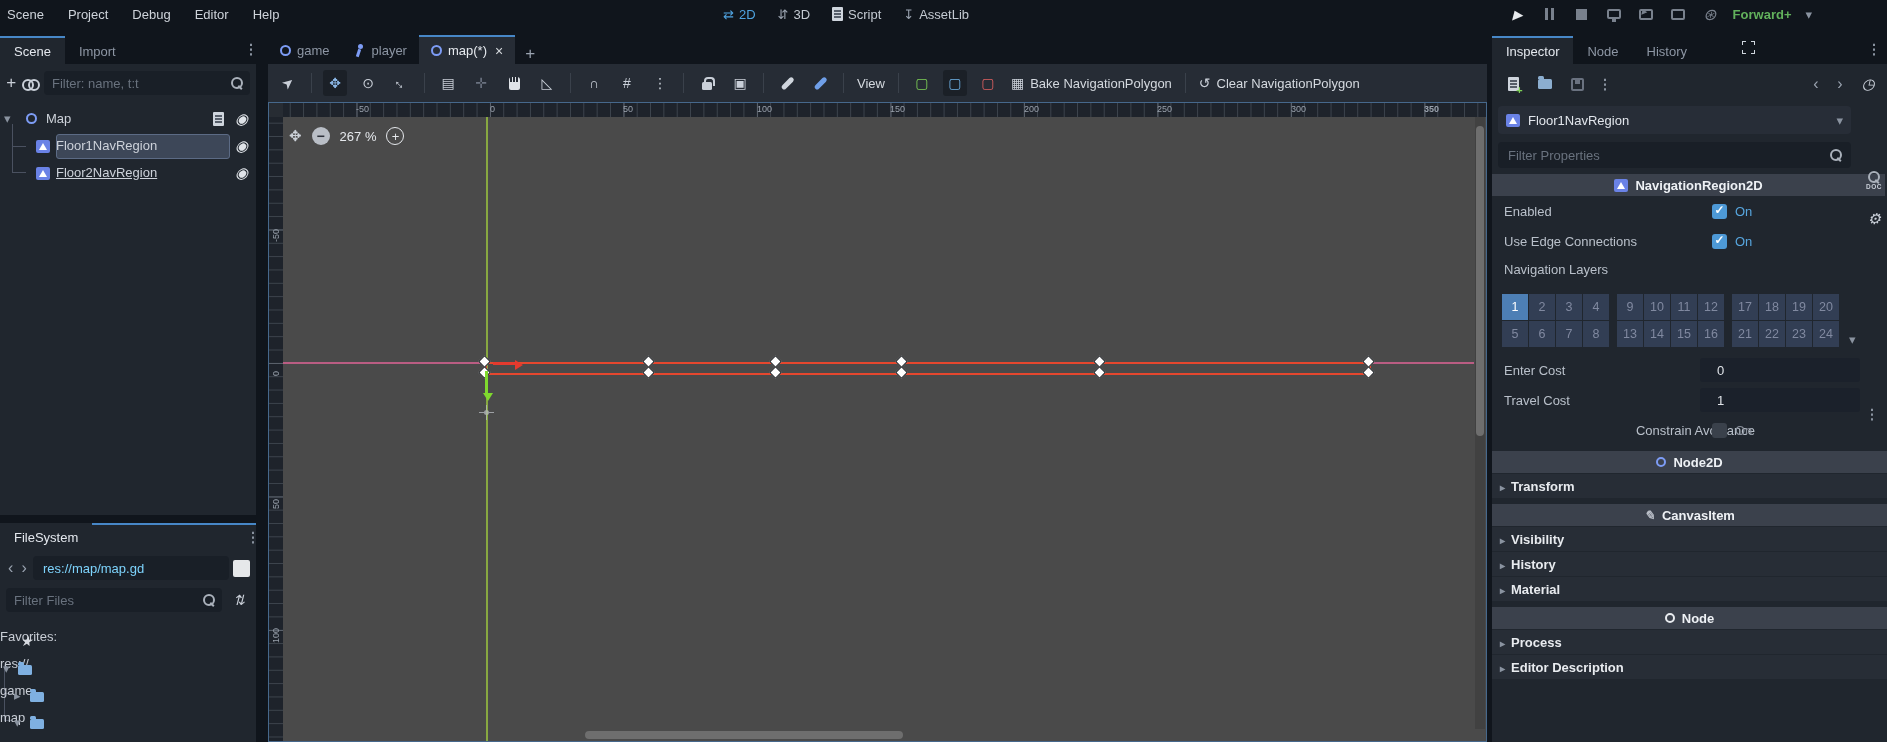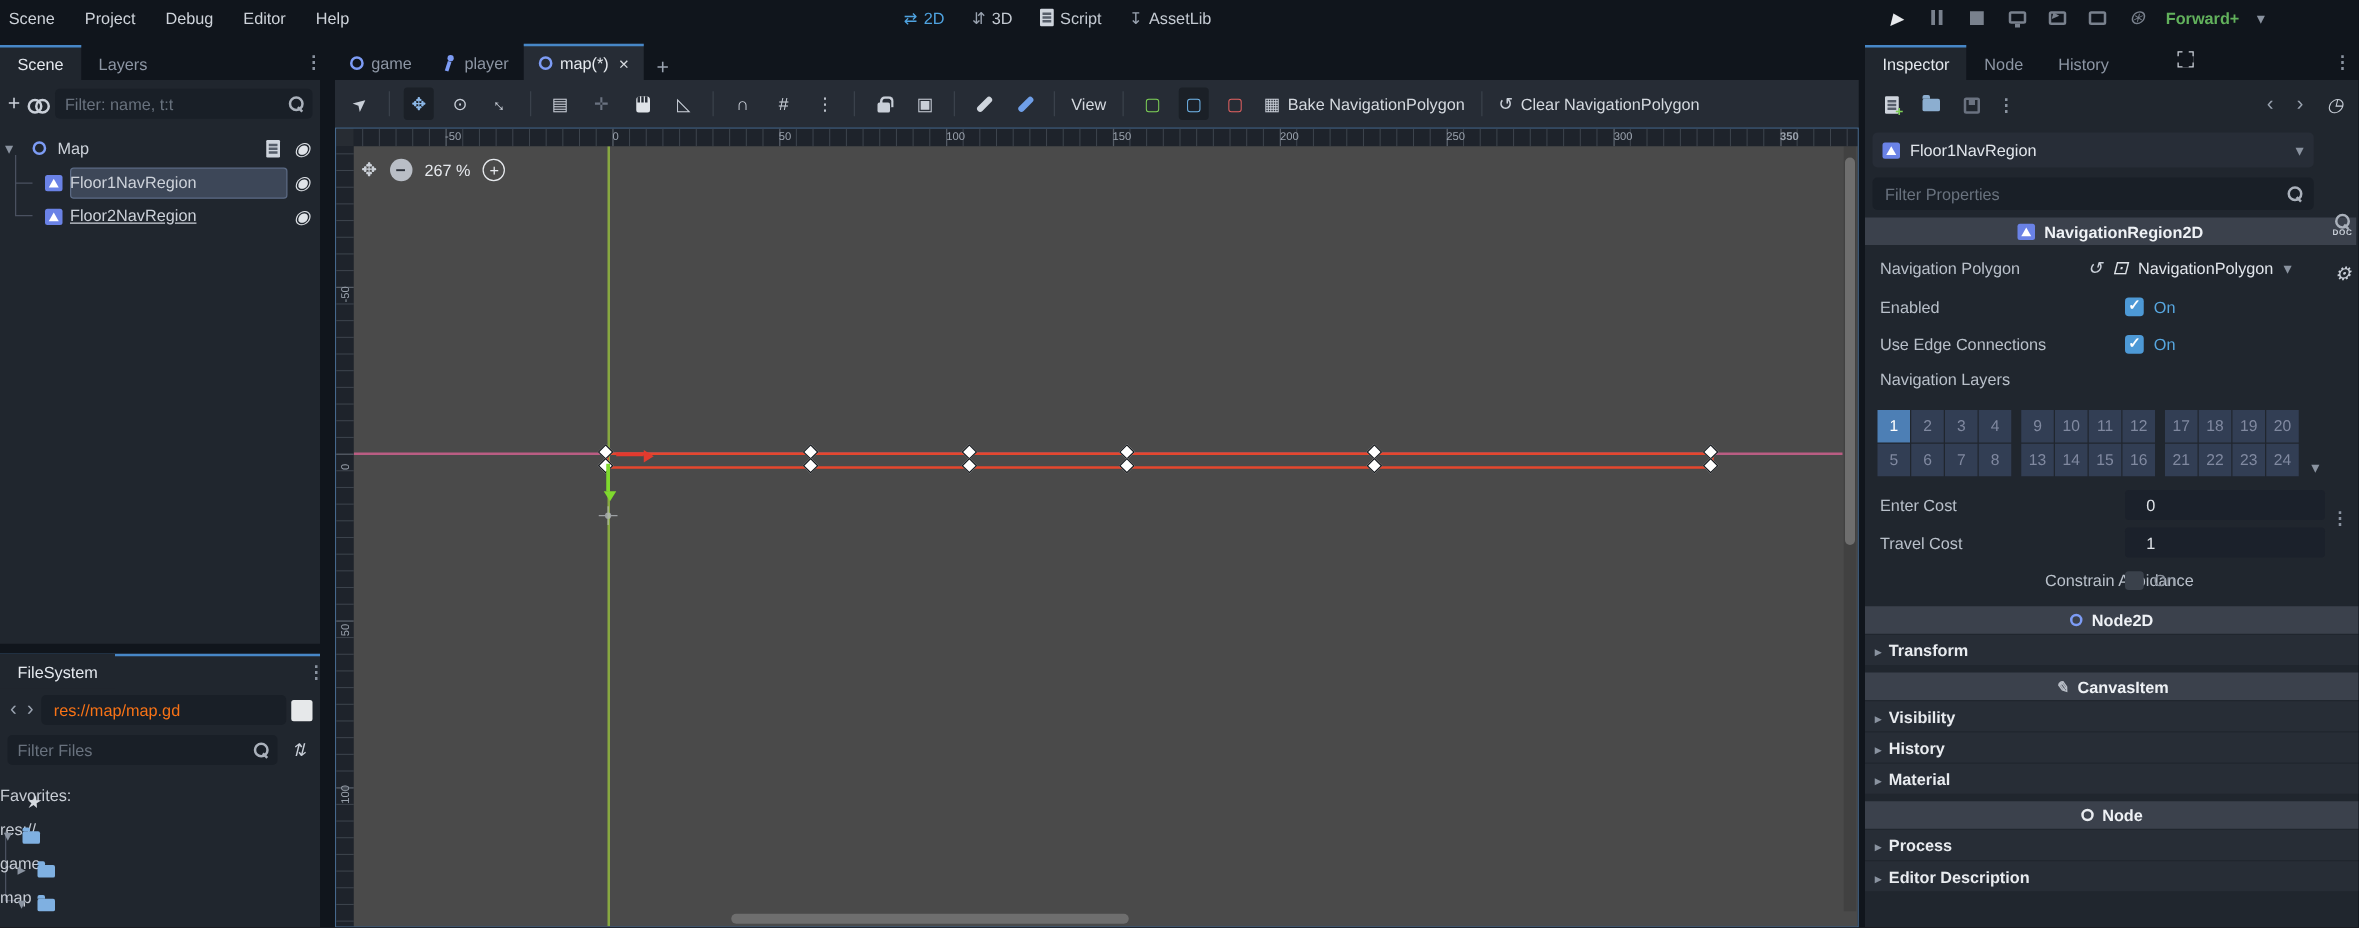--- a/index.html
+++ b/index.html
@@ -60,21 +60,21 @@
   .ring-ic{display:inline-block;width:11px;height:11px;border:2px solid #7d9cf5;border-radius:50%;}
   .navreg-ic{position:relative;display:inline-block;width:14px;height:13px;background:#6a82e6;border-radius:2px;}
   .navreg-ic::after{content:"";position:absolute;left:3px;top:3px;width:0;height:0;border-left:4px solid transparent;border-right:4px solid transparent;border-bottom:7px solid #fff;}
   .eye-ic::before{content:"◉";font-size:15px;color:#dfe3e8;}
   .guide{position:absolute;background:#4a5160;}
 
   
   .fsnav{display:flex;align-items:center;gap:4px;padding:6px 6px;height:34px;}
   .arr{color:#9aa3b0;font-size:16px;width:14px;text-align:center;}
   .pathbox{flex:1;display:flex;align-items:center;background:#191f27;border-radius:4px;height:24px;padding:0 8px;}
-  .pathbox input{flex:1;background:transparent;border:0;outline:0;color:#f97316;font-size:13px;min-width:0;}
+  .pathbox input{flex:1;background:transparent;border:0;outline:0;color:#7dd3fc;font-size:13px;min-width:0;}
   .whitesq{width:17px;height:17px;background:#e6e8ea;border-radius:2px;flex:none;}
   .fsfilter{display:flex;align-items:center;gap:6px;padding:2px 6px;height:30px;}
   .sort-ic::before{content:"⇅";color:#c9cfd8;font-size:14px;}
   .star-ic::before{content:"★";color:#d6dae0;font-size:14px;}
   .folder-ic{position:relative;display:inline-block;width:14px;height:10px;background:#7fb0e1;border-radius:1.5px;}
   .folder-ic::before{content:"";position:absolute;left:0;top:-3px;width:6px;height:3px;background:#7fb0e1;border-radius:1.5px 1.5px 0 0;}
   .fsrow{position:relative;height:27px;}
 
   
   .scene-tabs{position:absolute;left:268px;top:29px;width:1219px;height:35px;display:flex;align-items:flex-end;}
@@ -153,21 +153,21 @@
   .ifilter input{flex:1;background:transparent;border:0;outline:0;color:#c8cdd5;font-size:13px;min-width:0;}
   .ifilter input::placeholder{color:#69727e;}
   .gutico{position:absolute;display:flex;flex-direction:column;align-items:center;color:#c9cfd8;}
   .docword{font-size:6.5px;letter-spacing:.5px;color:#c9cfd8;margin-top:-1px;font-weight:bold;}
   .gear-ic::before{content:"⚙";font-size:15px;color:#c9cfd8;}
   .icat{height:22px;margin-top:6px;background:#3b414c;display:flex;align-items:center;justify-content:center;gap:7px;color:#eef1f5;font-weight:bold;}
   .brush-ic::before{content:"✎";color:#b8bdc6;font-size:13px;}
   .circ-b{display:inline-block;width:10px;height:10px;border:2px solid #7d9cf5;border-radius:50%;}
   .circ-w{display:inline-block;width:10px;height:10px;border:2px solid #e8ebef;border-radius:50%;}
   .prow{position:relative;display:flex;align-items:center;padding-left:12px;color:#b9c0ca;}
-  .pval{position:absolute;left:208px;display:flex;align-items:center;gap:8px;}
+  .pval{position:absolute;left:220px;display:flex;align-items:center;gap:8px;}
   .cb{width:15px;height:15px;border-radius:3px;background:#3a414b;position:relative;flex:none;}
   .cb.on{background:#4d99d6;}
   .cb.on::after{content:"✓";position:absolute;left:2.5px;top:-1px;color:#fff;font-size:12px;font-weight:bold;}
   .onlbl{color:#57a6df;}
   .onlbl.off{color:#8a919c;}
   .numfield{position:absolute;left:208px;width:160px;height:24px;background:#1b212b;border-radius:3px;display:flex;align-items:center;padding-left:17px;color:#dfe3e8;}
   .undo-ic::before{content:"↺";color:#c9cfd8;font-size:14px;}
   .resq-ic::before{content:"⊡";color:#dfe3e8;font-size:15px;}
   .resname{color:#e2e6ec;}
   .layers{display:flex;flex-direction:column;gap:1px;margin:12px 0 0 10px;}
@@ -233,21 +233,21 @@
           <i class="reel-ic"></i>
         </span>
       <span class="renderer">Forward+</span>
       <span class="chev-d"></span>
     </div>
   </div>
 
   <div class="dock" style="left:0;top:64px;width:256px;height:451px;"></div>
   <div class="tabrow" style="left:0;top:29px;">
     <div class="dtab active">Scene</div>
-    <div class="dtab">Layers</div>
+    <div class="dtab">Import</div>
   </div>
   <span class="dots-v" style="position:absolute;left:244px;top:41px;"></span>
 
   <div style="position:absolute;left:0;top:64px;width:256px;height:451px;overflow:hidden;">
     <div class="scene-toolbar">
       <span class="tolb">
           <i class="plus-ic"></i>
         </span>
       <span class="tolb">
           <i class="link-ic"></i>
@@ -518,29 +518,20 @@
       </div>
       <div class="gutico" style="right:6px;top:146px;">
           <i class="gear-ic"></i>
         </div>
 
       <div class="icat" style="margin-right:2px;">
         <i class="navreg-ic"></i>
         <span>NavigationRegion2D</span>
       </div>
 
-      <div class="prow" style="height:32px;margin-top:2px;">
-        <span>Navigation Polygon</span>
-        <span class="pval" style="left:178px;">
-          <i class="undo-ic"></i>
-          <i class="resq-ic"></i>
-          <span class="resname">NavigationPolygon</span>
-          <span class="chev-d"></span>
-        </span>
-      </div>
 
       <div class="prow" style="height:30px;">
         <span>Enabled</span>
         <span class="pval">
             <span class="cb on"></span>
             <span class="onlbl">On</span>
           </span>
       </div>
 
       <div class="prow" style="height:30px;">

